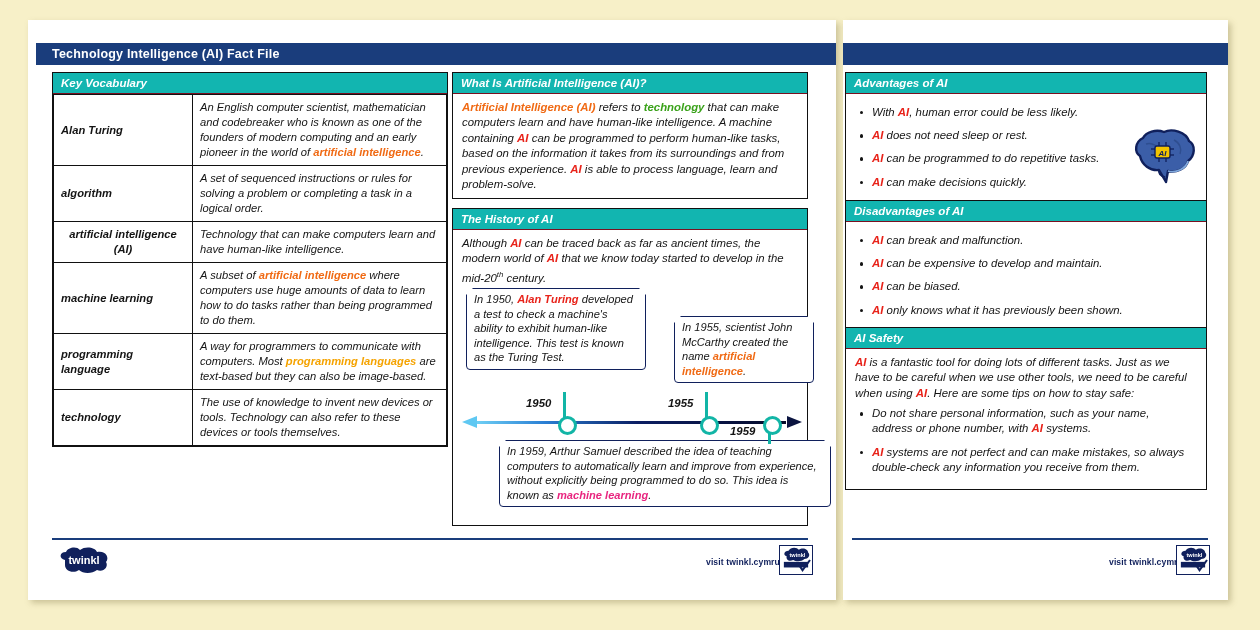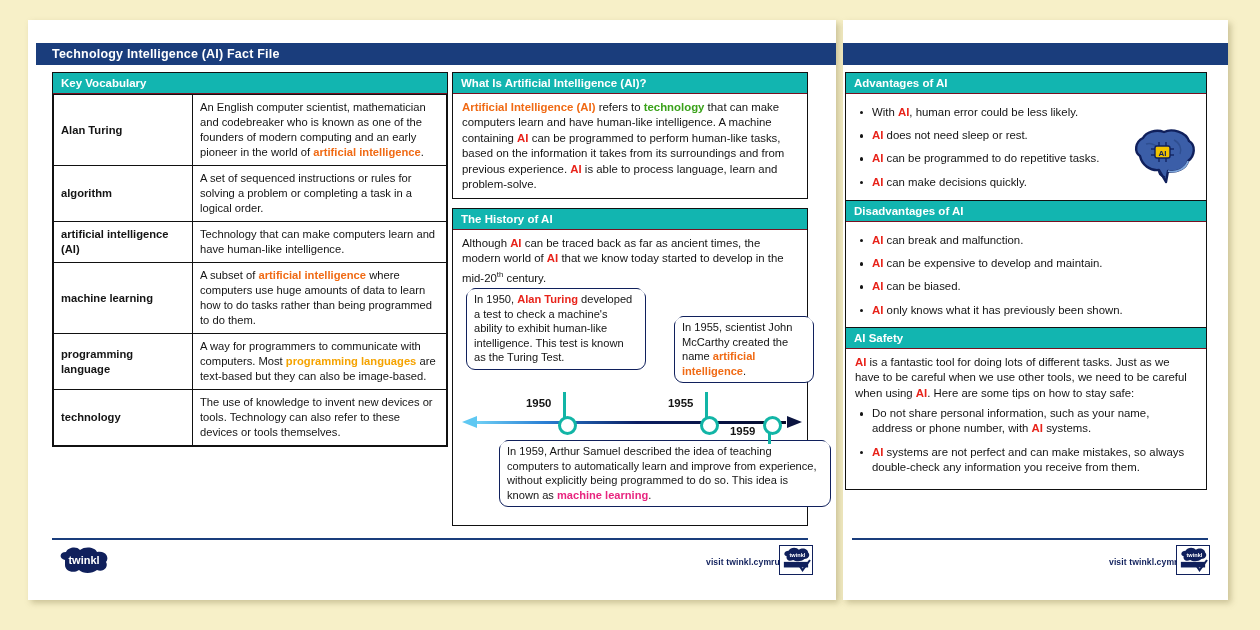--- a/index.html
+++ b/index.html
@@ -26,31 +26,31 @@
   }
   .titlebar.left{left:36px;width:800px;}
   .titlebar.right{left:843px;width:385px;}
   .titlebar .t{
     color:#fff;font-weight:bold;font-size:12.5px;
     line-height:22px;padding-left:16px;letter-spacing:.2px;
     white-space:nowrap;
   }
 
   
-  .panel{position:absolute;border:1.6px solid #111;background:#fff;box-sizing:border-box;}
+  .panel{position:absolute;border:1.6px solid #111;background:#fff;box-sizing:border-box;font-style:italic;}
   .panel-head{
     background:#12b5b0;color:#fff;font-weight:bold;font-size:11.5px;
     padding:3px 0 3px 8px;border-bottom:1.6px solid #7a1020;
     line-height:14px;
   }
   .panel-body{padding:6px 9px 6px 9px;font-size:11.4px;line-height:15.4px;color:#141414;}
 
   
   .c-red{color:#e8231a;font-weight:bold;}
-  .c-orange{color:#f06a14;font-weight:bold;}
+  .c-orange{color:#f06a14;font-weight:bold;text-align:center;}
   .c-blue{color:#1a4c9c;font-weight:bold;}
   .c-pink{color:#e8257f;font-weight:bold;}
   .c-amber{color:#f5a300;font-weight:bold;}
   .c-green{color:#3aa21a;font-weight:bold;}
 
   
   #vocab{left:52px;top:72px;width:396px;}
   table.vocab{border-collapse:collapse;width:100%;}
   table.vocab td{
     border:1.4px solid #111;font-size:11.2px;line-height:15px;
@@ -66,21 +66,21 @@
 
   
   .tl-wrap{position:relative;height:222px;margin-top:2px;}
   .callout{
     position:absolute;border:1.6px solid #10205c;background:#fff;
     font-size:11.1px;line-height:14.6px;color:#141414;
     padding:3px 7px 4px 7px;box-sizing:border-box;
   }
   
   .callout{
-    border-radius:9px;
+    border-radius:4px;
     clip-path:polygon(0 7px,7px 0,calc(100% - 7px) 0,100% 7px,100% 100%,0 100%);
   }
   #cal1950{left:4px;top:0px;width:180px;}
   #cal1955{left:212px;top:28px;width:140px;}
   #cal1959{left:4px;top:152px;width:332px;margin-left:33px;}
 
   .axis{position:absolute;left:0;top:128px;width:340px;height:12px;}
   .axis-line{
     position:absolute;left:14px;top:4.5px;width:310px;height:3.2px;
     background:linear-gradient(90deg,#6fd0f5 0%,#2a7fd4 22%,#0b1e63 52%,#050a28 100%);

